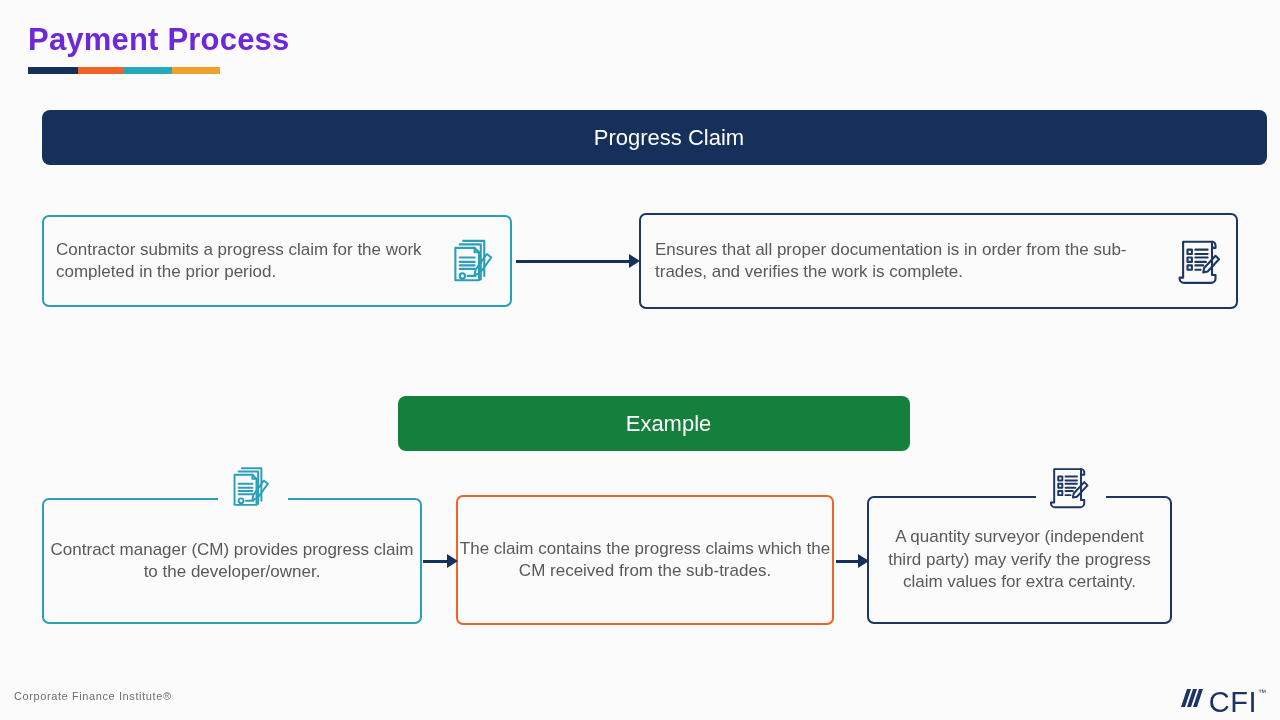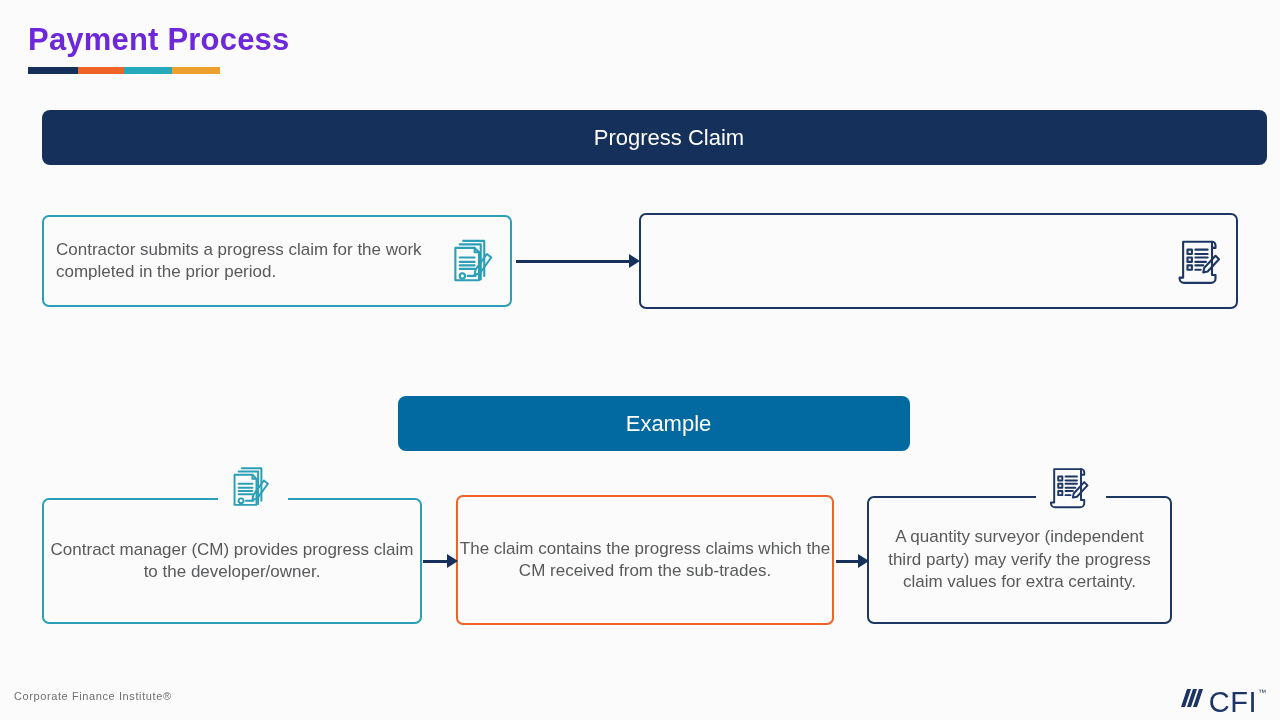--- a/index.html
+++ b/index.html
@@ -56,21 +56,21 @@
     width: 1196px;
     height: 55px;
     background: #16305c;
     font-size: 22px;
   }
   #banner-example {
     left: 398px;
     top: 396px;
     width: 483px;
     height: 55px;
-    background: #0369a1;
+    background: #15803d;
     font-size: 22px;
   }
 
   
   .card {
     position: absolute;
     box-sizing: border-box;
     background: #fbfbfb;
     border-radius: 7px;
     border: 2px solid #16305c;
@@ -236,20 +236,21 @@
       <line x1="18" y1="37" x2="35" y2="37"></line>
       <line x1="18" y1="41" x2="35" y2="41"></line>
       <circle cx="21" cy="49" r="3"></circle>
       <line x1="27" y1="49" x2="36" y2="49"></line>
       <path d="M49 24 l5 4 -13 18 -6 2 1 -6 Z"></path>
     </svg>
   </span>
 </div>
 
 <div class="card" id="card-ensures-documentation">
+  <div class="card-text">Ensures that all proper documentation is in order from the sub-trades, and verifies the work is complete.</div>
   <span class="icon-inline">
     <svg viewBox="0 0 64 64" width="56" height="56" fill="none" stroke="#1d3663" stroke-width="2.4" stroke-linecap="round" stroke-linejoin="round">
       <path d="M15 10 h33 v38 h4 v4 a5 5 0 0 1 -5 5 H16 a5 5 0 0 1 -5 -5 v-1 h4 Z"></path>
       <path d="M48 10 a4 4 0 0 1 4 4 v3 h-4"></path>
       <rect x="20" y="19" width="5" height="5"></rect>
       <rect x="20" y="28" width="5" height="5"></rect>
       <rect x="20" y="37" width="5" height="5"></rect>
       <line x1="29" y1="19" x2="43" y2="19"></line>
       <line x1="29" y1="24" x2="43" y2="24"></line>
       <line x1="29" y1="28" x2="43" y2="28"></line>

